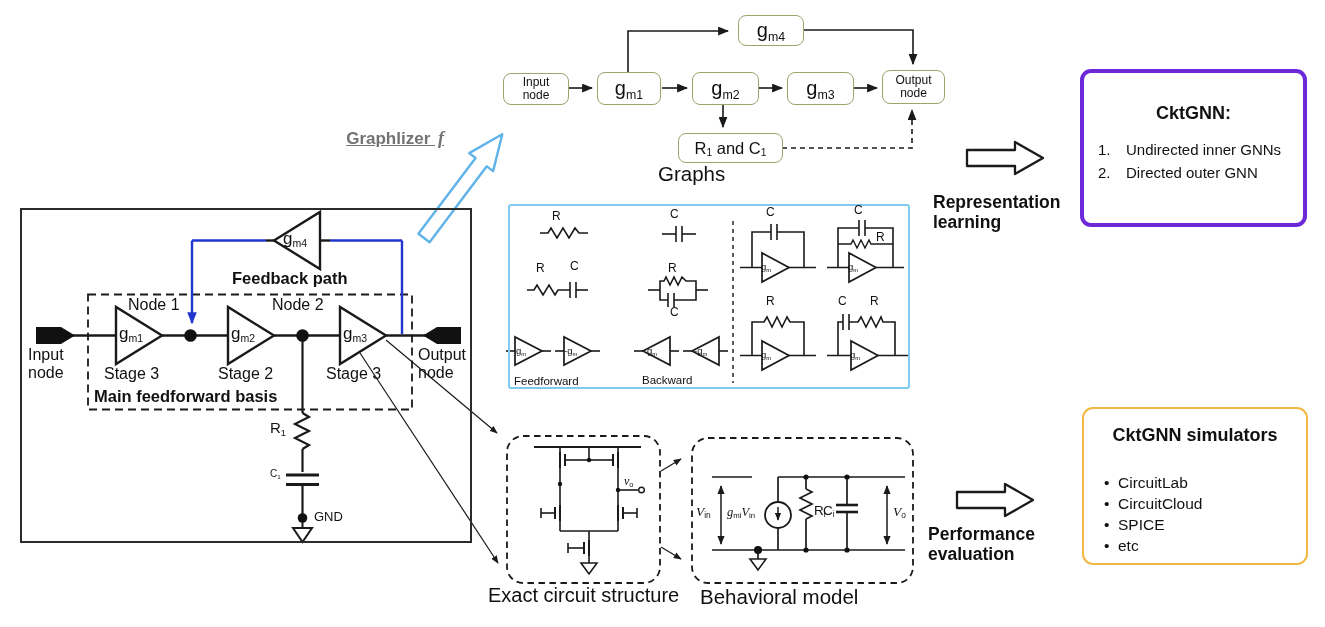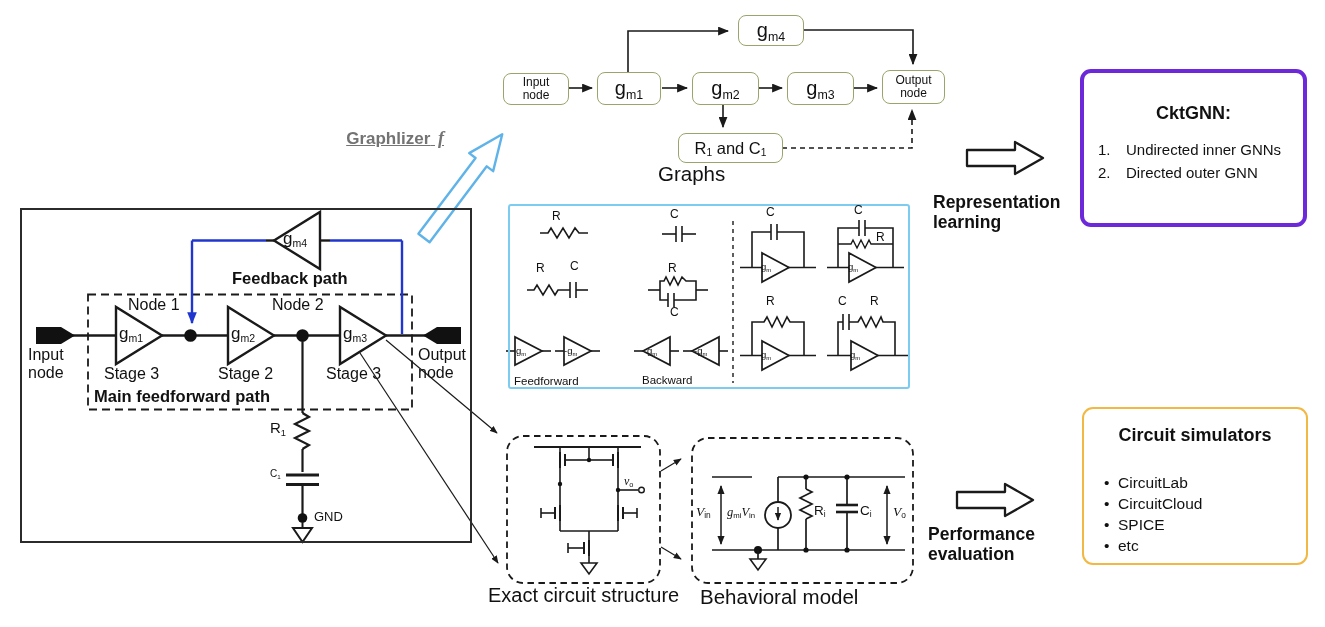--- a/index.html
+++ b/index.html
@@ -291,21 +291,21 @@
   <div class="abs ctr twoline" style="left:418px;top:346px;width:64px;font-size:16px;line-height:17.5px">
     <span>Output</span>
       <span>node</span>
   </div>
   <div class="abs ctr" style="left:128px;top:296px;width:64px;font-size:16px">Node 1</div>
   <div class="abs ctr" style="left:272px;top:296px;width:64px;font-size:16px">Node 2</div>
   <div class="abs ctr" style="left:104px;top:365px;width:66px;font-size:16px">Stage 3</div>
   <div class="abs ctr" style="left:218px;top:365px;width:66px;font-size:16px">Stage 2</div>
   <div class="abs ctr" style="left:326px;top:365px;width:66px;font-size:16px">Stage 3</div>
   <div class="abs ctr b" style="left:232px;top:269px;width:130px;font-size:16.5px">Feedback path</div>
-  <div class="abs b" style="left:94px;top:387px;white-space:nowrap;font-size:16.5px">Main feedforward path</div>
+  <div class="abs b" style="left:94px;top:387px;white-space:nowrap;font-size:16.5px">Main feedforward basis</div>
   <div class="abs ctr" style="left:119px;top:324px;width:36px;font-size:17px"><span>g</span><span class="sub">m1</span></div>
   <div class="abs ctr" style="left:231px;top:324px;width:36px;font-size:17px"><span>g</span><span class="sub">m2</span></div>
   <div class="abs ctr" style="left:343px;top:324px;width:36px;font-size:17px"><span>g</span><span class="sub">m3</span></div>
   <div class="abs ctr" style="left:283px;top:229px;width:36px;font-size:17px"><span>g</span><span class="sub">m4</span></div>
   <div class="abs" style="left:270px;top:419px;font-size:15px"><span>R</span><span class="sub">1</span></div>
   <div class="abs" style="left:270px;top:468px;font-size:10px"><span>C</span><span class="sub">1</span></div>
   <div class="abs" style="left:314px;top:509px;font-size:13px">GND</div>
 
   <div class="gnode" style="left:503px;top:73px;width:64px;height:30px">
     <span class="ln">Input</span>
@@ -360,39 +360,39 @@
   <div class="abs ctr gmlbl" style="left:848px;top:262px;width:22px"><span>g</span><span class="sub">m</span></div>
   <div class="abs ctr gmlbl" style="left:761px;top:350px;width:22px"><span>g</span><span class="sub">m</span></div>
   <div class="abs ctr gmlbl" style="left:850px;top:350px;width:22px"><span>g</span><span class="sub">m</span></div>
 
   <div class="abs ctr" style="left:488px;top:584px;width:205px;font-size:20px">Exact circuit structure</div>
   <div class="abs" style="left:624px;top:474px;font-size:12px"><span class="mvar">v</span><span class="sub">o</span></div>
   <div class="abs ctr" style="left:700px;top:585px;width:200px;font-size:20.5px">Behavioral model</div>
   <div class="abs" style="left:696px;top:504px;font-size:13.5px"><span class="mvar">V</span><span class="sub">in</span></div>
   <div class="abs" style="left:727px;top:505px;font-size:12.5px;white-space:nowrap"><span class="mvar">g</span><span class="sub">mi</span><span class="mvar">V</span><span class="sub">in</span></div>
   <div class="abs" style="left:814px;top:503px;font-size:13.5px"><span>R</span><span class="sub">i</span></div>
-  <div class="abs" style="left:860px;top:503px;font-size:13.5px"><span>C</span><span class="sub">i</span></div>
+  <div class="abs" style="left:823px;top:503px;font-size:13.5px"><span>C</span><span class="sub">i</span></div>
   <div class="abs" style="left:893px;top:504px;font-size:13.5px"><span class="mvar">V</span><span class="sub">o</span></div>
 
   <div class="panel cktgnn" style="left:1080px;top:69px;width:227px;height:158px">
     <div class="panel-title" style="margin-top:30px">CktGNN:</div>
     <div style="margin-top:17px">
       <div class="numrow">
         <span class="num">1.</span>
         <span class="ntext">Undirected inner GNNs</span>
       </div>
       <div class="numrow">
         <span class="num">2.</span>
         <span class="ntext">Directed outer GNN</span>
       </div>
     </div>
   </div>
 
   <div class="panel sims" style="left:1082px;top:407px;width:226px;height:158px">
-    <div class="panel-title" style="margin-top:16px">Circuit simulators</div>
+    <div class="panel-title" style="margin-top:16px">CktGNN simulators</div>
     <div style="margin-top:26px">
       <div class="bulrow">
           <span class="bul">•</span>
           <span>CircuitLab</span>
         </div>
       <div class="bulrow">
           <span class="bul">•</span>
           <span>CircuitCloud</span>
         </div>
       <div class="bulrow">

